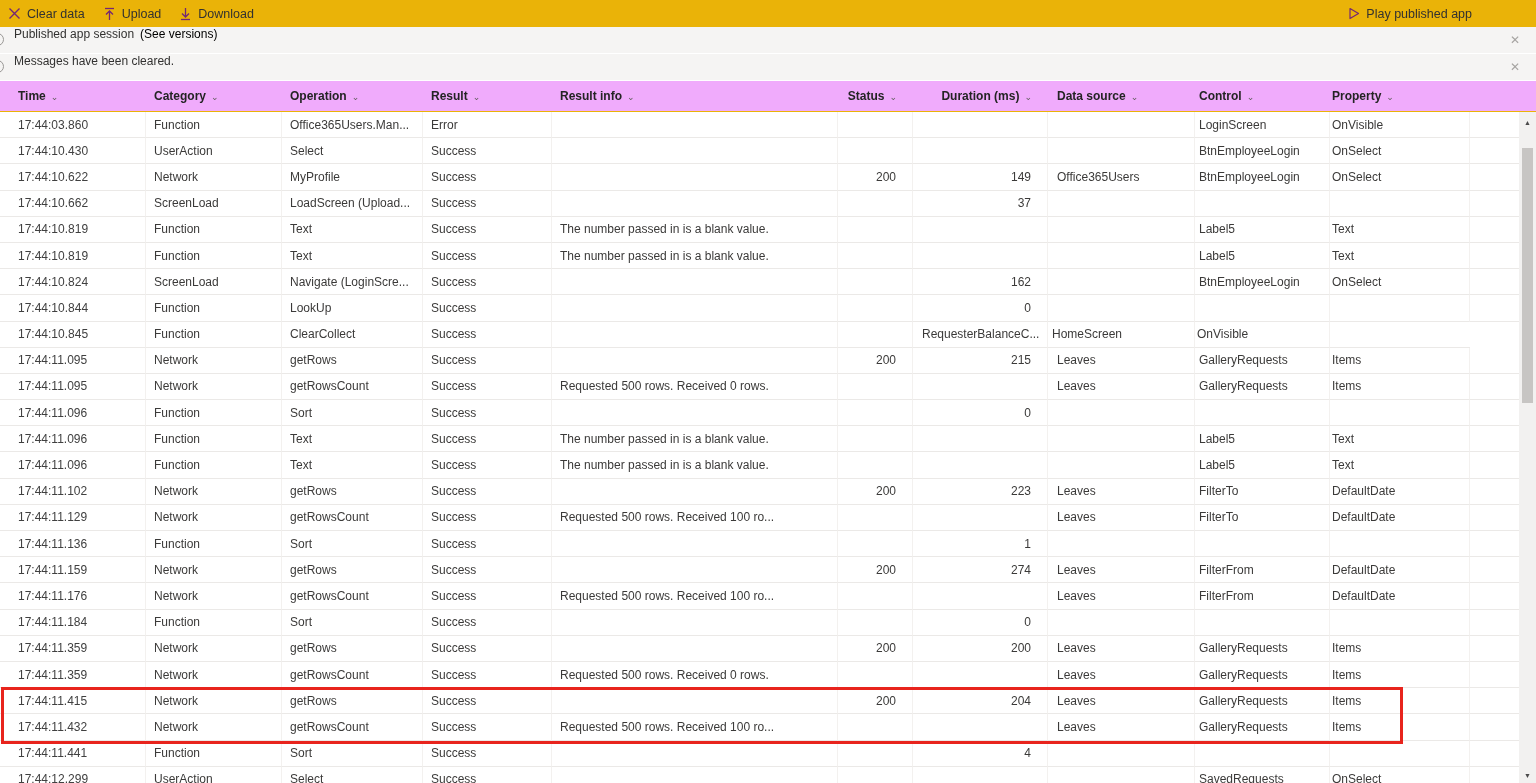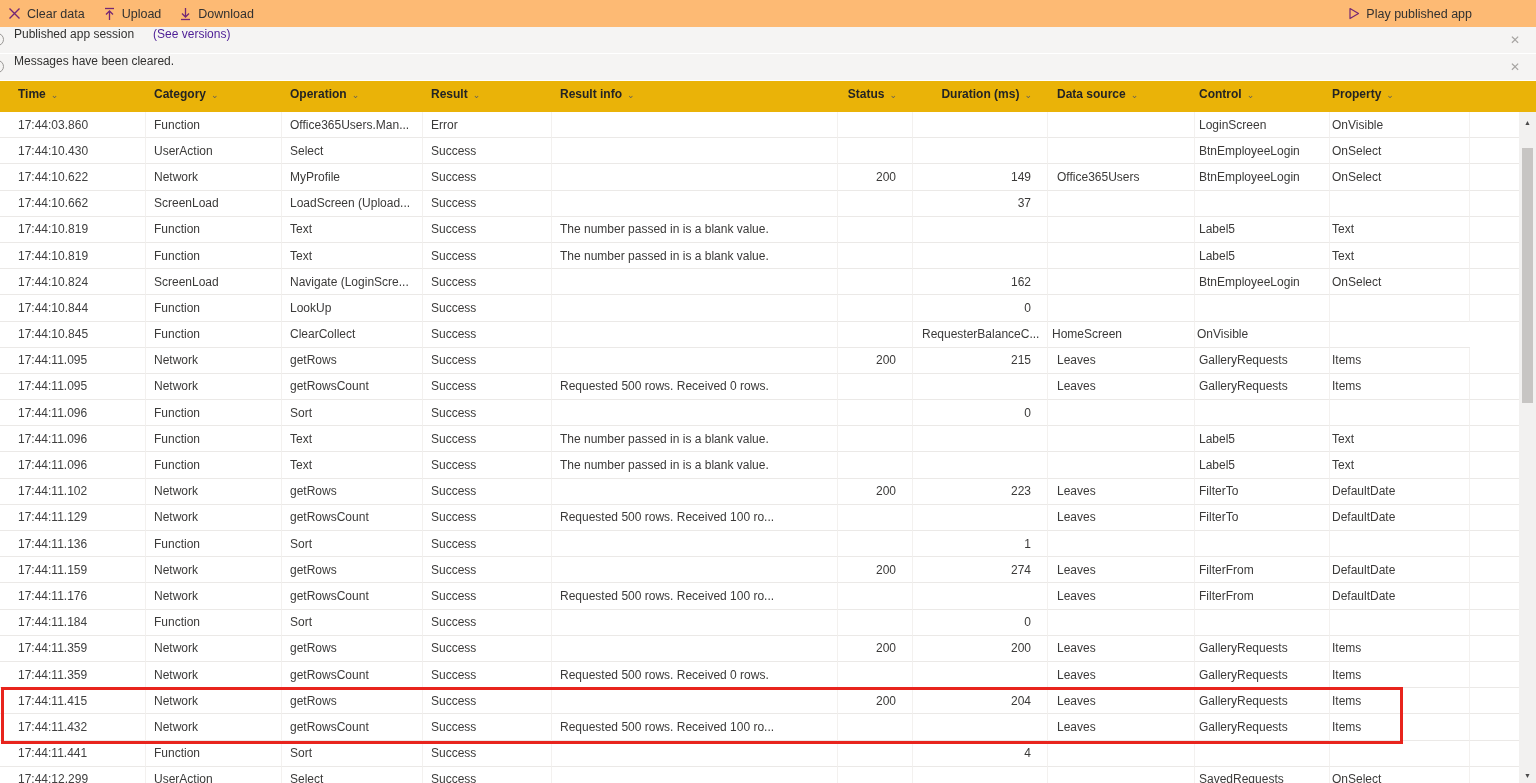--- a/index.html
+++ b/index.html
@@ -2,42 +2,42 @@
 <html><head>
 <meta charset="utf-8">
 <style>
   * { margin:0; padding:0; box-sizing:border-box; }
   html,body { width:1536px; height:783px; overflow:hidden; background:#fff;
               font-family:"Liberation Sans", sans-serif; }
   .app { position:relative; width:1536px; height:783px; }
 
   
   .toolbar { height:27px; display:flex; align-items:center; justify-content:space-between;
-             background:#fdba74; padding:0 0; }
+             background:#eab308; padding:0 0; }
   .tb-group { display:flex; align-items:center; }
   .tb-left { padding-left:8px; gap:18px; }
   .tb-right { padding-right:64px; gap:12px;flex-direction:column; }
   .tb-item { display:flex; align-items:center; gap:6px; font-size:12.5px; color:#323130;
              cursor:pointer; white-space:nowrap; }
   .tb-item svg { display:block; }
   .chev { font-size:10px; color:#6b4b77; margin-left:2px; }
 
   
   .banner { position:relative; height:26px; background:#f5f4f3; display:flex; 
             font-size:12px; color:#323130; padding-left:14px; margin-bottom:1px; }
   .banner-circle { position:absolute; left:-9px; top:6px; width:13px; height:13px;
                    border:1.5px solid #9a9896; border-radius:50%; background:transparent; }
-  .banner-link { color:#4c1d95; margin-left:19px; text-decoration:none; cursor:pointer; }
+  .banner-link { color:#000000; margin-left:6px; text-decoration:none; cursor:pointer; }
   .banner-close { position:absolute; right:16px; top:50%; transform:translateY(-50%);
                   color:#a6a4a2; font-size:12px; cursor:pointer; line-height:1; }
 
   
   .grid { display:grid;
           grid-template-columns:146px 136px 141px 129px 286px 75px 135px 147px 135px 140px 1fr; }
-  .thead { height:31px; background:#eab308; border-bottom:5px solid #eab308; align-items:center; }
+  .thead { height:31px; background:#f0abfc; border-bottom:1px solid #eab308; align-items:center; }
   .th { font-size:12px; font-weight:bold; color:#242424; white-space:nowrap; overflow:hidden; }
   .th .sortchev { font-size:9px; color:#605e5c; margin-left:5px; font-weight:normal; }
   .c-time { padding-left:18px; }
   .c-cat, .c-op, .c-res, .c-info { padding-left:8px; }
   .c-status, .c-dur { text-align:right; padding-right:16px; }
   .c-ds { padding-left:9px; }
   .c-ctrl { padding-left:4px; }
   .c-prop { padding-left:2px; }
 
   .tbody { }

